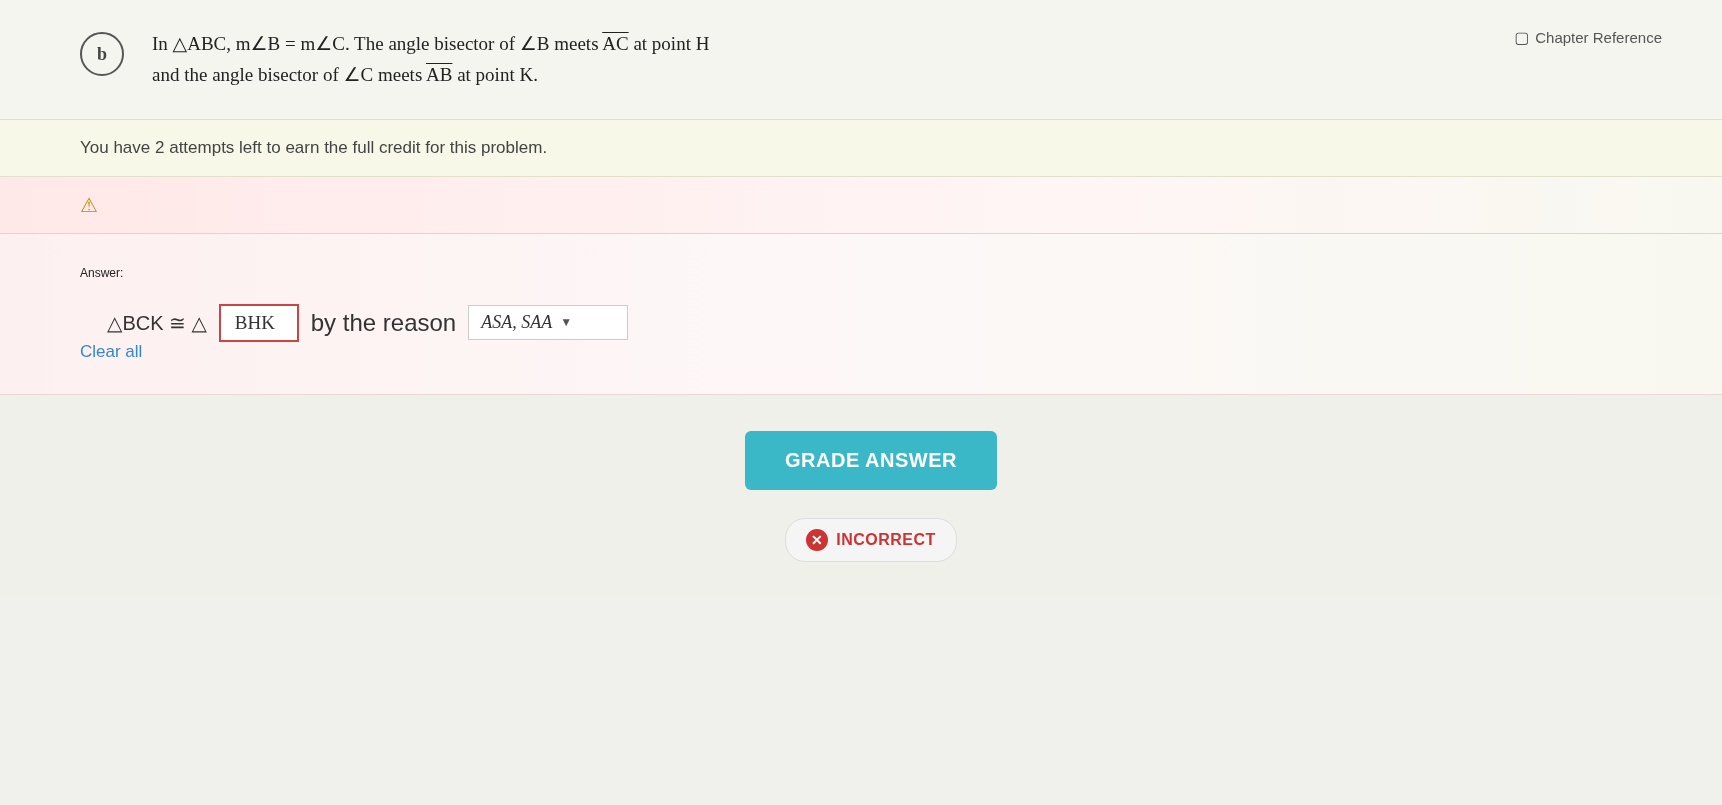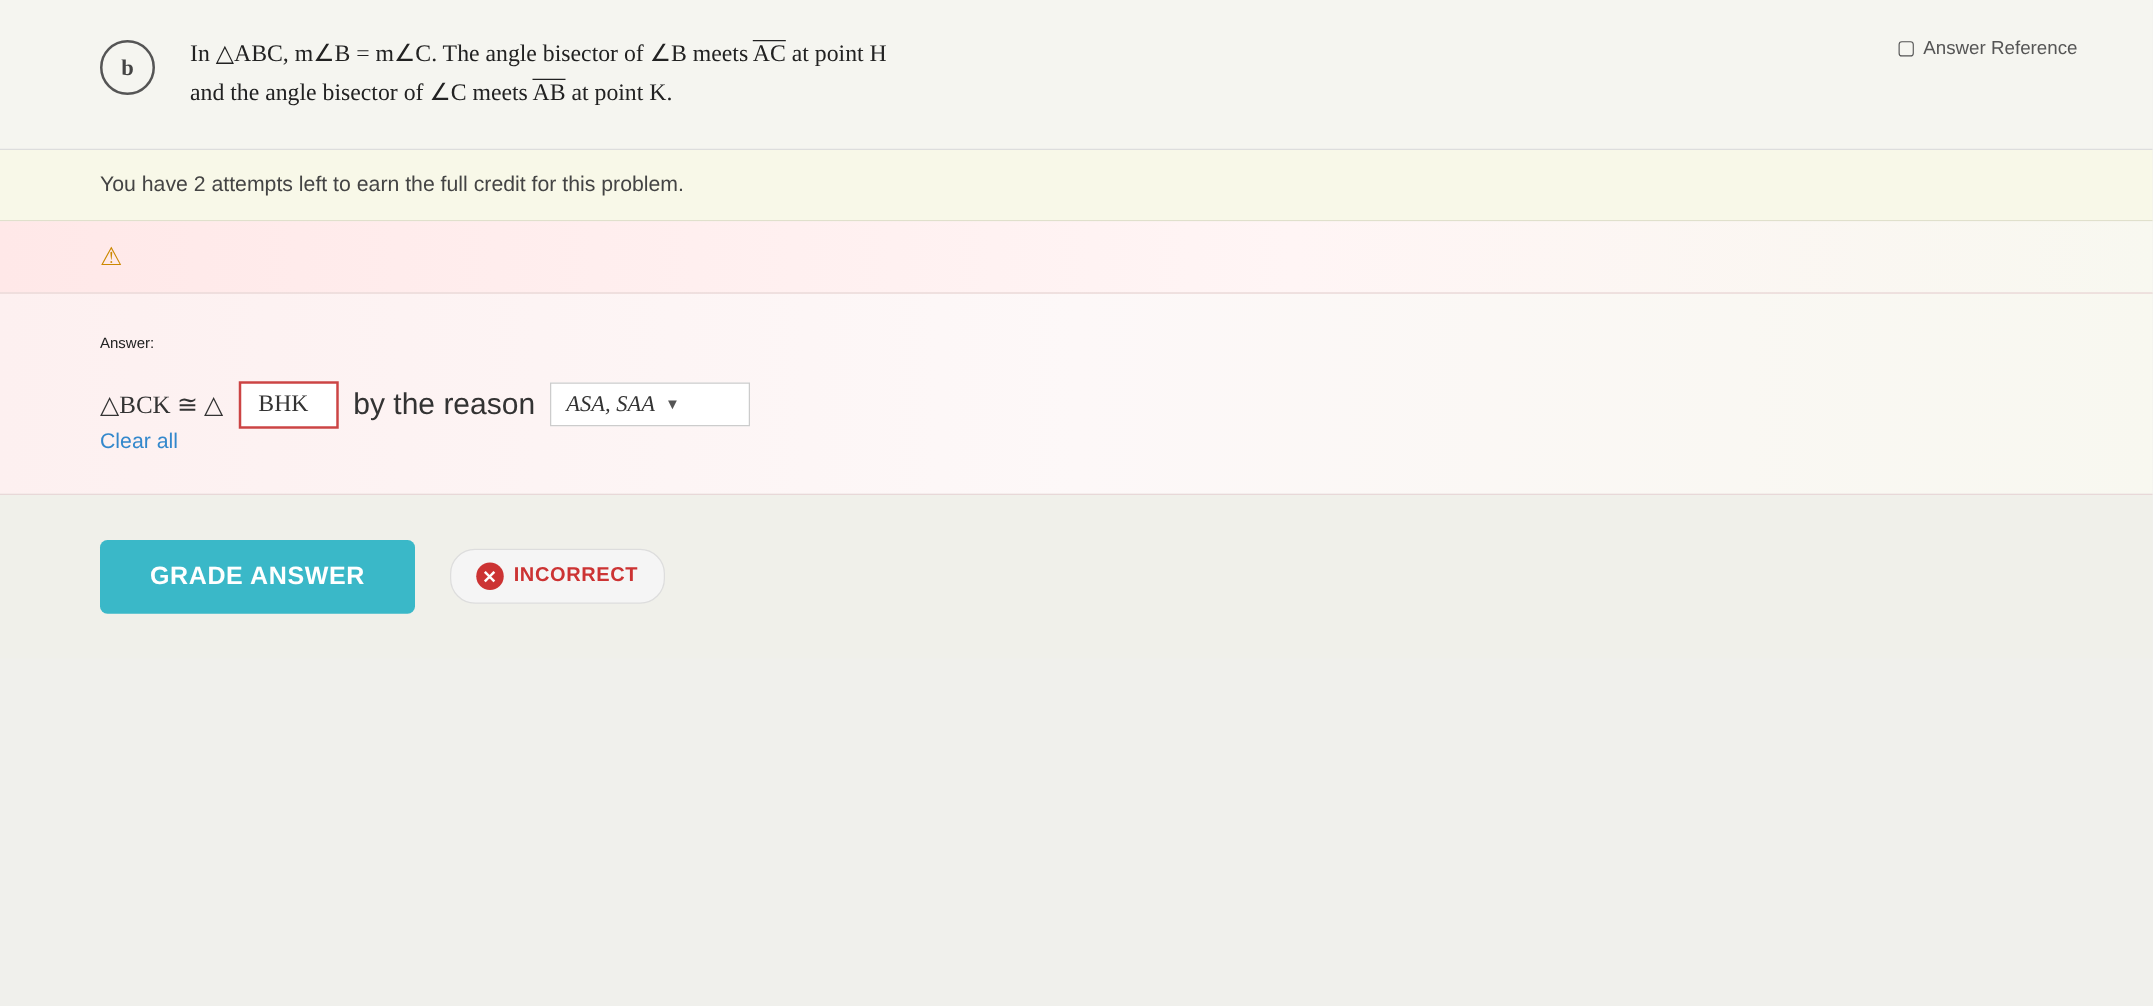--- a/index.html
+++ b/index.html
@@ -119,21 +119,22 @@
     .answer-row {
       display: flex;
       align-items: center;
       gap: 12px;
       flex-wrap: wrap;
     }
 
     .answer-text {
       font-size: 20px;
       color: #333;
-      font-family: Liberation Serif, serif;
+      font-family: Liberation Sans, sans-serif;
+      margin-left: 27px;
     }
 
     .answer-input-box {
       border: 2px solid #cc4444;
       padding: 6px 14px;
       font-size: 19px;
       font-family: Georgia, serif;
       background: white;
       min-width: 80px;
       color: #333;
@@ -174,20 +175,21 @@
       text-decoration: none;
     }
 
     
     .bottom-section {
       background: #f0f0ea;
       padding: 36px 60px 36px 80px;
       display: flex;
       align-items: center;
       gap: 28px;
+      flex-direction: column;
     }
 
     .grade-button {
       background: #3ab8c8;
       color: white;
       font-family: Arial, sans-serif;
       font-size: 20px;
       font-weight: bold;
       padding: 18px 40px;
       border: none;
@@ -240,21 +242,21 @@
       </div>
       <div>
         <span>and the angle bisector of ∠C meets</span>
         <span class="overline">AB</span>
         <span>at point K.</span>
       </div>
     </div>
 
     <div class="chapter-ref">
       <span class="chapter-ref-icon">▢</span>
-      <span>Answer Reference</span>
+      <span>Chapter Reference</span>
     </div>
   </div>
 
   <div class="attempts-banner">
     <span>You have 2 attempts left to earn the full credit for this problem.</span>
   </div>
 
   <div class="warning-banner">
     <span class="warning-icon">⚠</span>
   </div>

